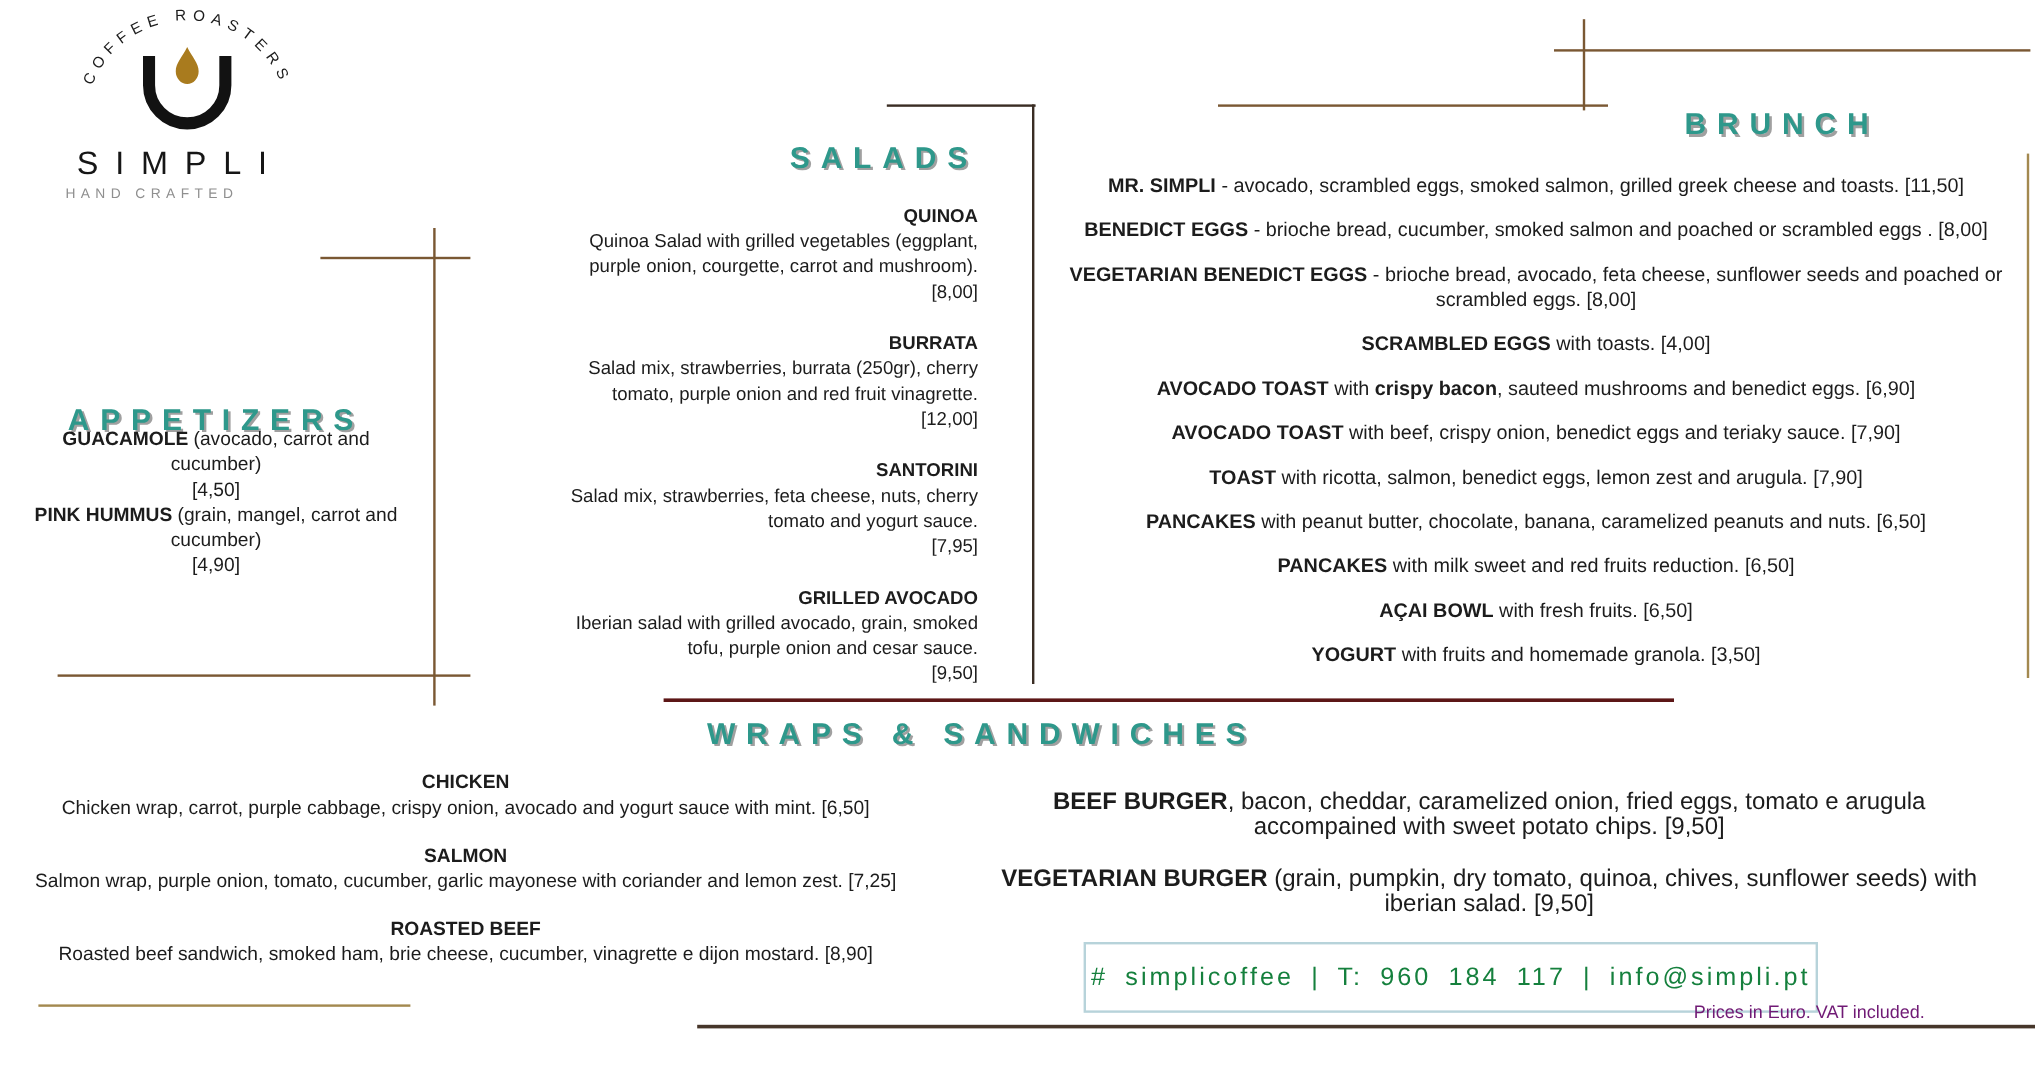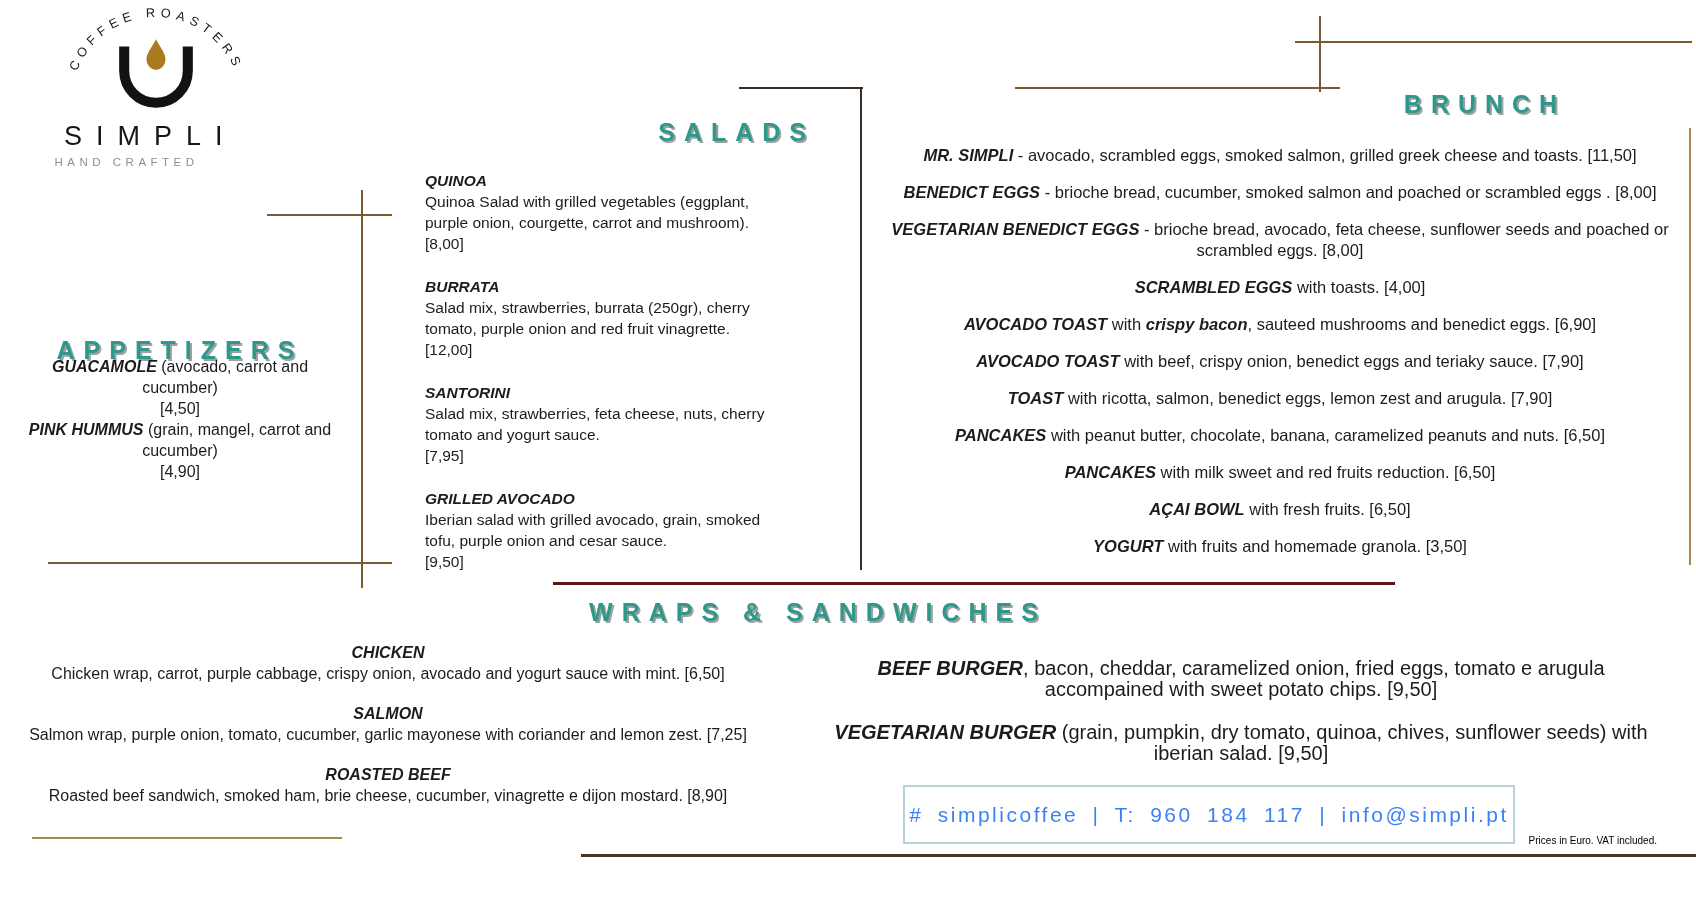--- a/index.html
+++ b/index.html
@@ -6,49 +6,49 @@
   body{
     width:1696px;height:905px;position:relative;background:#ffffff;
     font-family:"Liberation Sans", sans-serif;color:#1c1c1c;overflow:hidden;
   }
   .abs{position:absolute;}
   .line{position:absolute;}
   .h{
     color:#2e988b;font-weight:700;font-size:25px;letter-spacing:9px;
     text-shadow:2px 2px 0 #a0a0a0;white-space:nowrap;
   }
-  .b{font-weight:700;font-style:italic;}
+  .b{font-weight:700;}
   
   #logo-word{left:50px;top:121px;width:212px;text-align:left;font-size:27px;
     letter-spacing:14px;text-indent:14px;color:#161616;}
   #logo-tag{left:50px;top:156px;width:212px;text-align:left;font-size:11.5px;
     letter-spacing:4.5px;text-indent:4.5px;color:#8f8f8f;}
   
   #appetizers-title{left:0;top:296px;width:360px;text-align:center;margin-top:40px;}
   #appetizers-list{left:0;top:356px;width:360px;display:flex;flex-direction:column;}
   .ap-item{font-size:16px;line-height:21px;text-align:center;}
   
   #salads-title{left:425px;top:118px;width:390px;text-align:right;}
   #salads-list{left:425px;top:170px;width:390px;display:flex;flex-direction:column;gap:22px;}
-  .sl-item{font-size:15.5px;line-height:21px;text-align:left;}
+  .sl-item{font-size:15.5px;line-height:21px;text-align:right;}
   
   #brunch-title{left:1400px;top:90px;width:170px;text-align:center;}
   #brunch-list{left:860px;top:145px;width:840px;display:flex;flex-direction:column;gap:16px;}
   .br-item{font-size:16.5px;line-height:21px;text-align:center;}
   
   #wraps-title{left:518px;top:598px;width:600px;text-align:center;}
   #wraps-left{left:18px;top:642px;width:740px;display:flex;flex-direction:column;gap:19px;}
   .wl-item{font-size:16px;line-height:21px;text-align:center;}
   #wraps-right{left:830px;top:658px;width:822px;display:flex;flex-direction:column;gap:22px;}
   .wr-item{font-size:20px;line-height:21px;text-align:center;}
   
   #contact-box{left:903px;top:785px;width:608px;height:55px;border:2px solid #b7d3da;
     display:flex;align-items:center;justify-content:center;}
-  #contact-text{font-size:21px;letter-spacing:2.5px;word-spacing:6px;color:#3b82f6;}
-  #footer-note{left:1397px;top:835px;width:260px;text-align:right;font-size:10px;color:#000000;}
+  #contact-text{font-size:21px;letter-spacing:2.5px;word-spacing:6px;color:#15803d;}
+  #footer-note{left:1344px;top:835px;width:260px;text-align:right;font-size:15px;color:#701a75;}
 </style>
 </head>
 <body>
 
 <svg class="abs" style="left:50px;top:4px;" width="212" height="117" viewBox="0 0 200 110">
   <path id="arcpath" d="M 20,92 A 78,78 0 0 1 180,92" fill="none" stroke="none"></path>
   <text font-size="12" letter-spacing="5" fill="#1b1b1b">
     <textPath href="#arcpath" startOffset="50%" text-anchor="middle">COFFEE  ROASTERS</textPath>
   </text>
   <path d="M 70,40 L 70,63 A 30,30 0 0 0 130,63 L 130,40" fill="none" stroke="#121212" stroke-width="9.5"></path>

